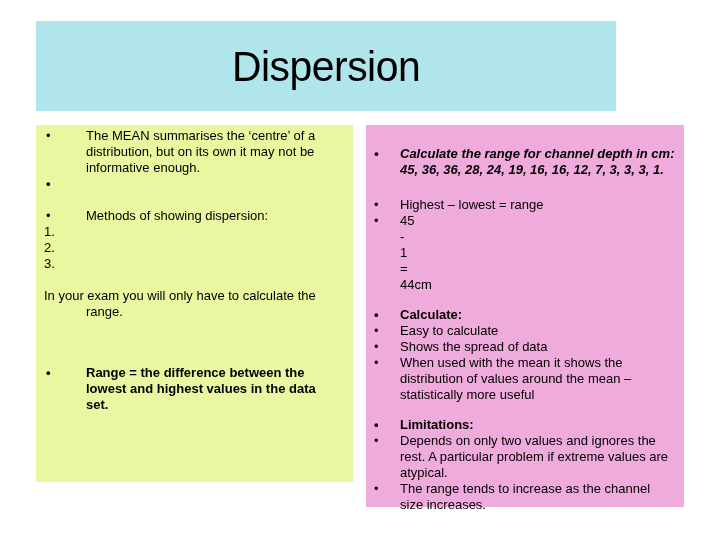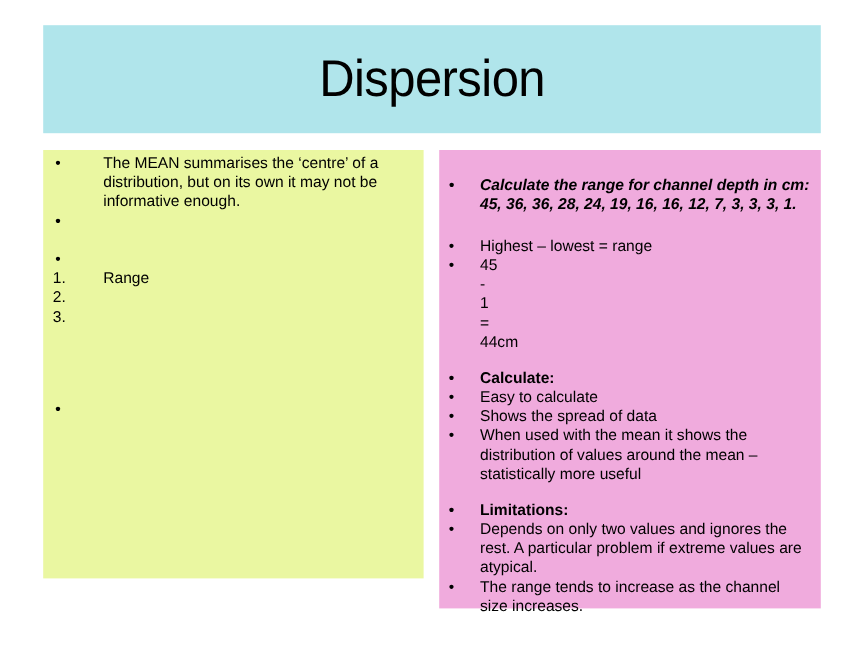--- a/index.html
+++ b/index.html
@@ -1,21 +1,21 @@
 <!DOCTYPE html>
 <html><head>
   <meta charset="utf-8">
   <style>
     html, body { margin: 0; padding: 0; }
     body {
       width: 720px; height: 540px; background: #ffffff; position: relative; overflow: hidden;
       font-family: "Liberation Sans", sans-serif; color: #000;
     }
     .title-box {
-      position: absolute; left: 36px; top: 21px; width: 648px; height: 90px;
+      position: absolute; left: 36px; top: 21px; width: 580px; height: 90px;
       background: #b0e5eb; display: flex; align-items: center; justify-content: center;
     }
     .title-box h1 {
       margin: 0; font-weight: normal; font-size: 43px; letter-spacing: -0.5px;
       transform: scaleX(0.95); line-height: 1;
     }
     .panel {
       position: absolute; box-sizing: border-box; font-size: 13px; line-height: 16px;
     }
     .panel-left {
@@ -50,37 +50,39 @@
   <div class="row">
     <span class="marker">•</span>
     <span class="text">The MEAN summarises the ‘centre’ of a distribution, but on its own it may not be informative enough.</span>
   </div>
   <div class="row bold">
     <span class="marker">•</span>
   </div>
   <div class="gap"></div>
   <div class="row">
     <span class="marker">•</span>
+    <span class="text">Methods of showing dispersion:</span>
   </div>
   <div class="row num">
     <span class="marker">1.</span>
-    <span class="text">Range</span>
   </div>
   <div class="row num">
     <span class="marker">2.</span>
   </div>
   <div class="row num">
     <span class="marker">3.</span>
   </div>
   <div class="gap"></div>
+  <div class="hang">In your exam you will only have to calculate the range.</div>
   <div class="gap"></div>
   <div class="gap"></div>
   <div class="gap" style="height:13px"></div>
   <div class="row bold">
     <span class="marker">•</span>
+    <span class="text">Range = the difference between the lowest and highest values in the data set.</span>
   </div>
 </div>
 
 <div class="panel panel-right">
   <div class="row bolditalic">
     <span class="marker">•</span>
     <span class="text">Calculate the range for channel depth in cm: 45, 36, 36, 28, 24, 19, 16, 16, 12, 7, 3, 3, 3, 1.</span>
   </div>
   <div class="gap" style="height:19px"></div>
   <div class="row">

